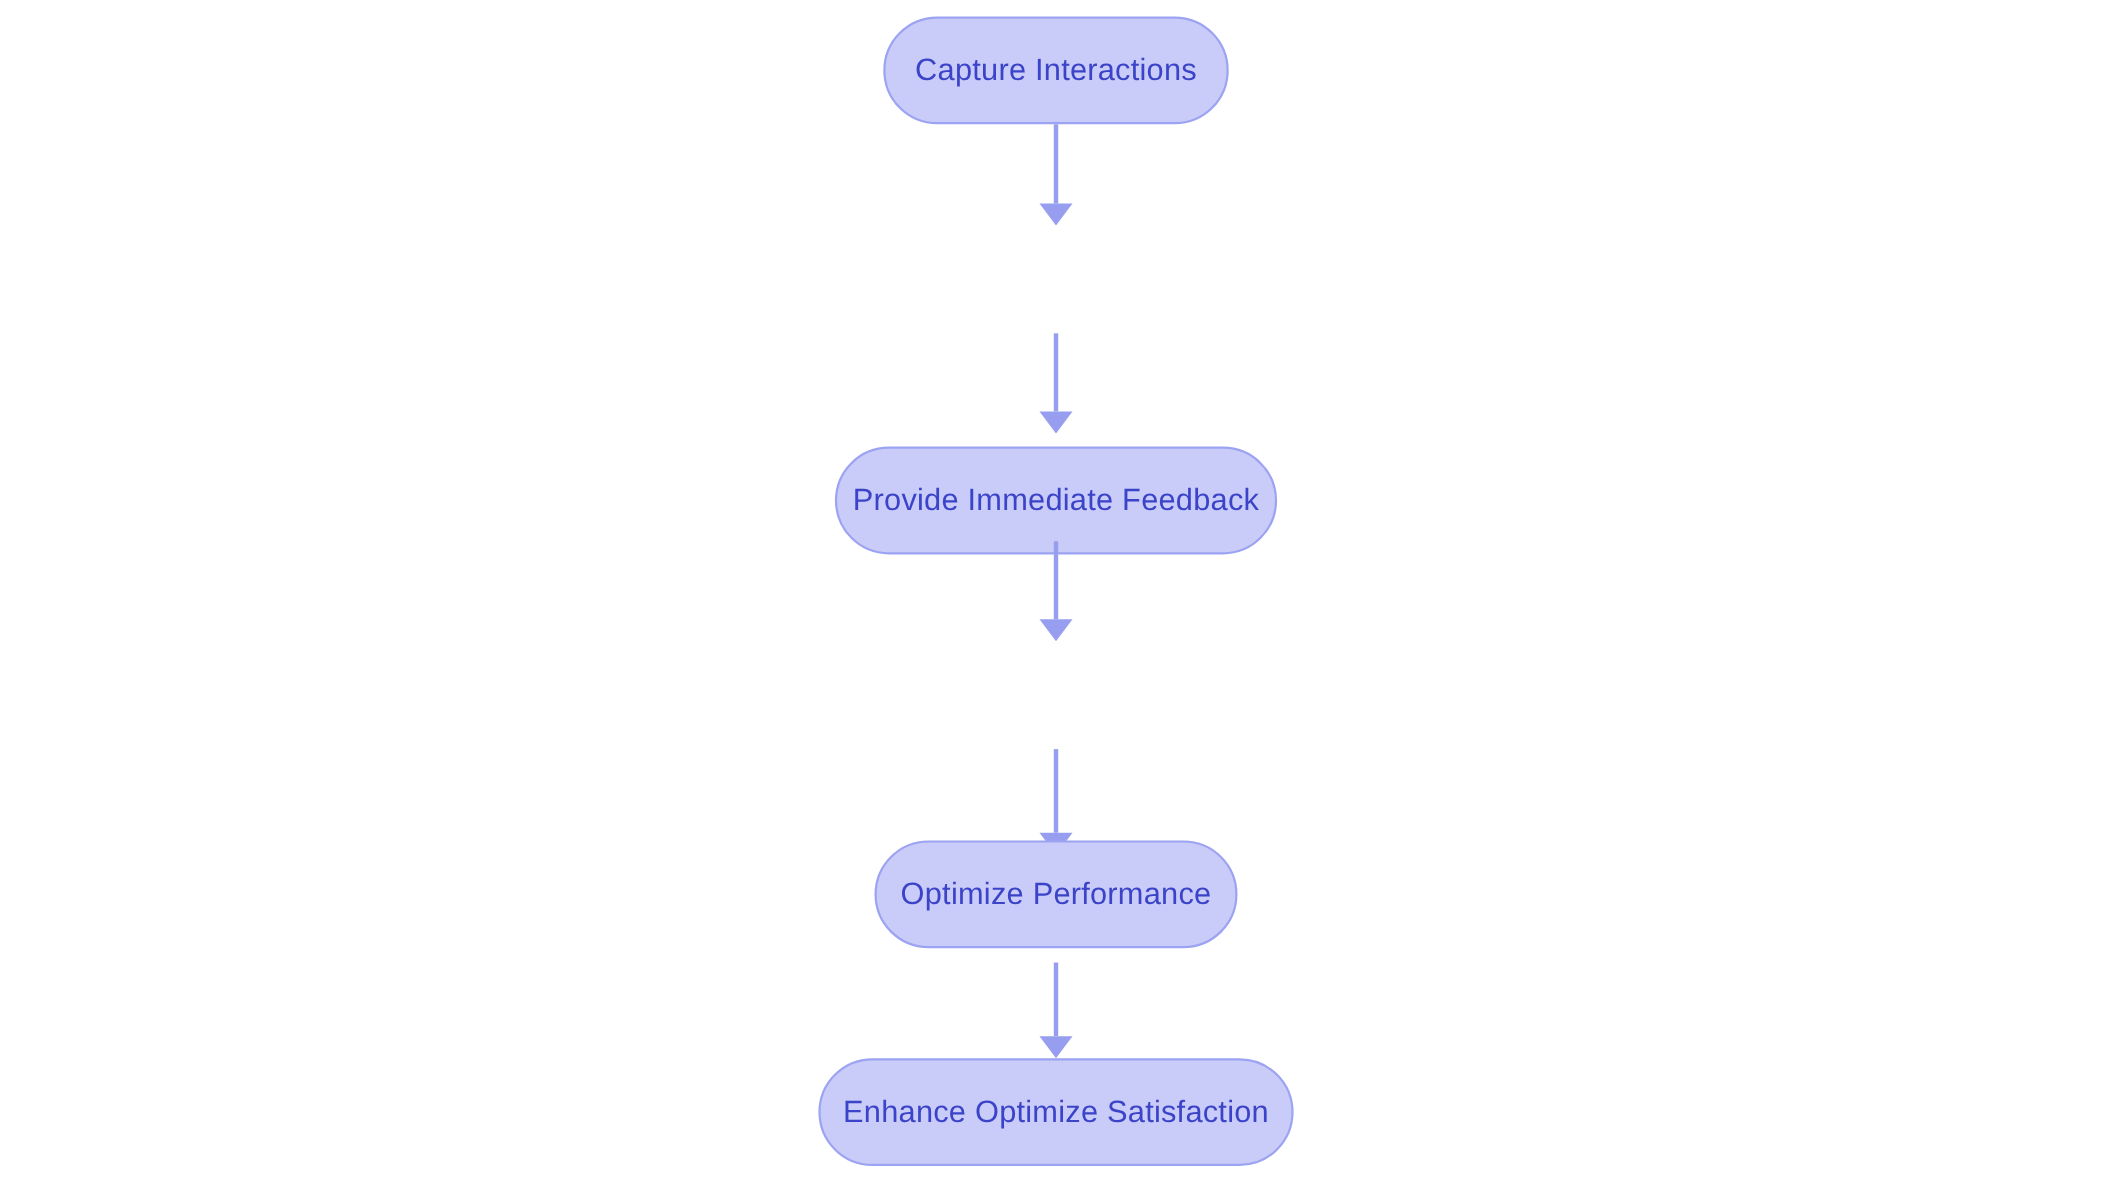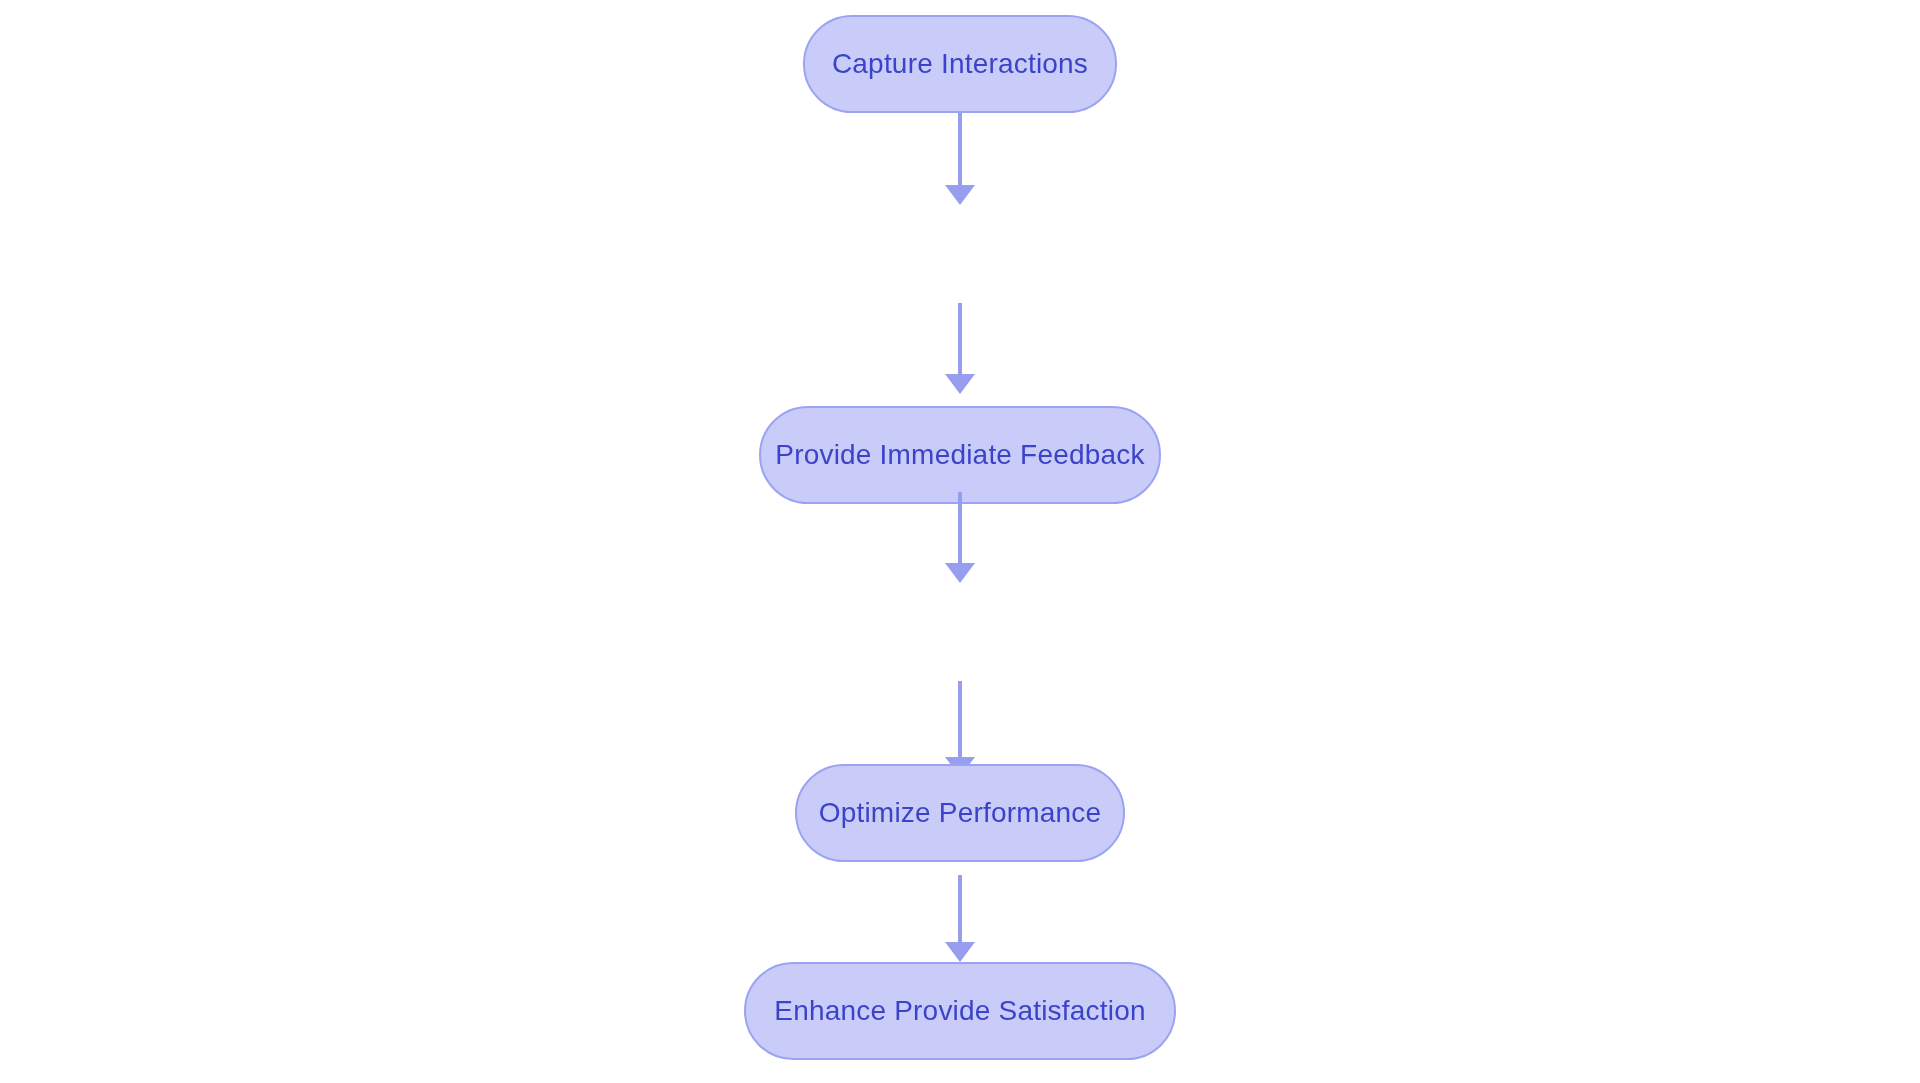--- a/index.html
+++ b/index.html
@@ -106,16 +106,16 @@
   <div class="node node-5">
     <span>Optimize Performance</span>
   </div>
 
   <div class="arrow arrow-5">
     <div class="shaft"></div>
     <div class="head"></div>
   </div>
 
   <div class="node node-6">
-    <span>Enhance Provide Satisfaction</span>
+    <span>Enhance Optimize Satisfaction</span>
   </div>
 
 </div>
 
 </body></html>

